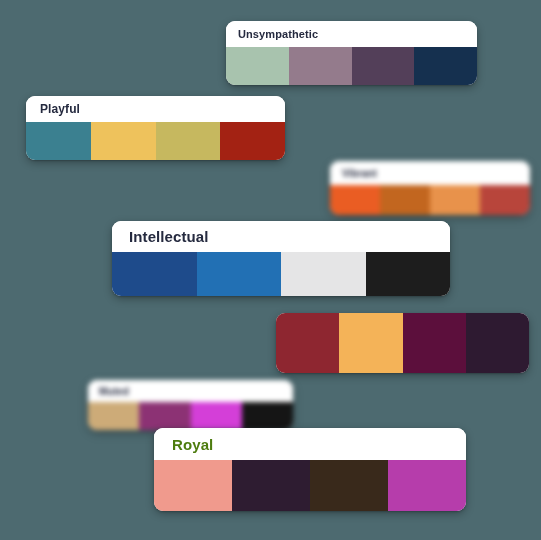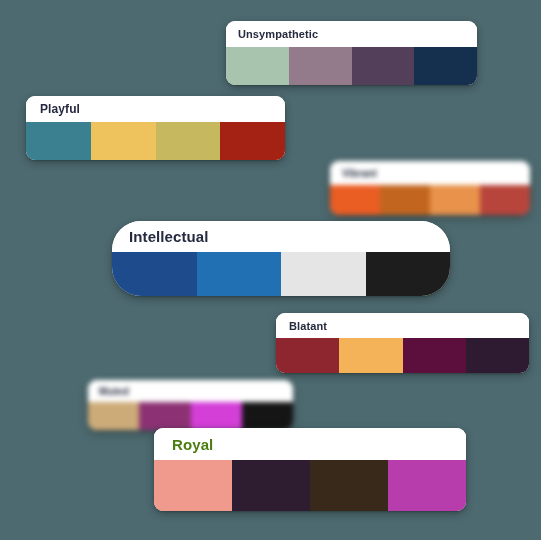--- a/index.html
+++ b/index.html
@@ -56,21 +56,21 @@
   .card-unsympathetic .card-title  { font-size: 11px; }
 
   .card-playful { left: 26px; top: 96px; width: 259px; height: 64px; }
   .card-playful .card-header { height: 26px; padding-left: 14px; }
   .card-playful .card-title  { font-size: 12px; }
 
   .card-vibrant { left: 330px; top: 161px; width: 200px; height: 54px; }
   .card-vibrant .card-header { height: 24px; padding-left: 12px; }
   .card-vibrant .card-title  { font-size: 10px; }
 
-  .card-intellectual { left: 112px; top: 221px; width: 338px; height: 75px; border-radius: 29px; }
+  .card-intellectual { left: 112px; top: 221px; width: 338px; height: 75px; }
   .card-intellectual .card-header { height: 31px; padding-left: 17px; }
   .card-intellectual .card-title  { font-size: 15px; }
 
   .card-blatant { left: 276px; top: 313px; width: 253px; height: 60px; }
   .card-blatant .card-header { height: 25px; padding-left: 13px; }
   .card-blatant .card-title  { font-size: 11px; }
 
   .card-muted { left: 88px; top: 380px; width: 205px; height: 50px; }
   .card-muted .card-header { height: 22px; padding-left: 11px; }
   .card-muted .card-title  { font-size: 10px; }
@@ -131,23 +131,20 @@
     </div>
     <div class="swatch-row">
       <div class="swatch" style="background-color: rgb(30, 75, 139);"></div>
       <div class="swatch" style="background-color: rgb(34, 112, 180);"></div>
       <div class="swatch" style="background-color: rgb(229, 229, 230);"></div>
       <div class="swatch" style="background-color: rgb(29, 29, 29);"></div>
     </div>
   </div>
 
   <div class="palette-card card-blatant blur-light">
-    <div class="card-header">
-      <span class="card-title" style="color: rgb(37, 42, 63);">Blatant</span>
-    </div>
     <div class="swatch-row">
       <div class="swatch" style="background-color: rgb(142, 38, 48);"></div>
       <div class="swatch" style="background-color: rgb(244, 179, 88);"></div>
       <div class="swatch" style="background-color: rgb(92, 15, 60);"></div>
       <div class="swatch" style="background-color: rgb(46, 26, 49);"></div>
     </div>
   </div>
 
   <div class="palette-card card-muted blur-heavy">
     <div class="card-header">

